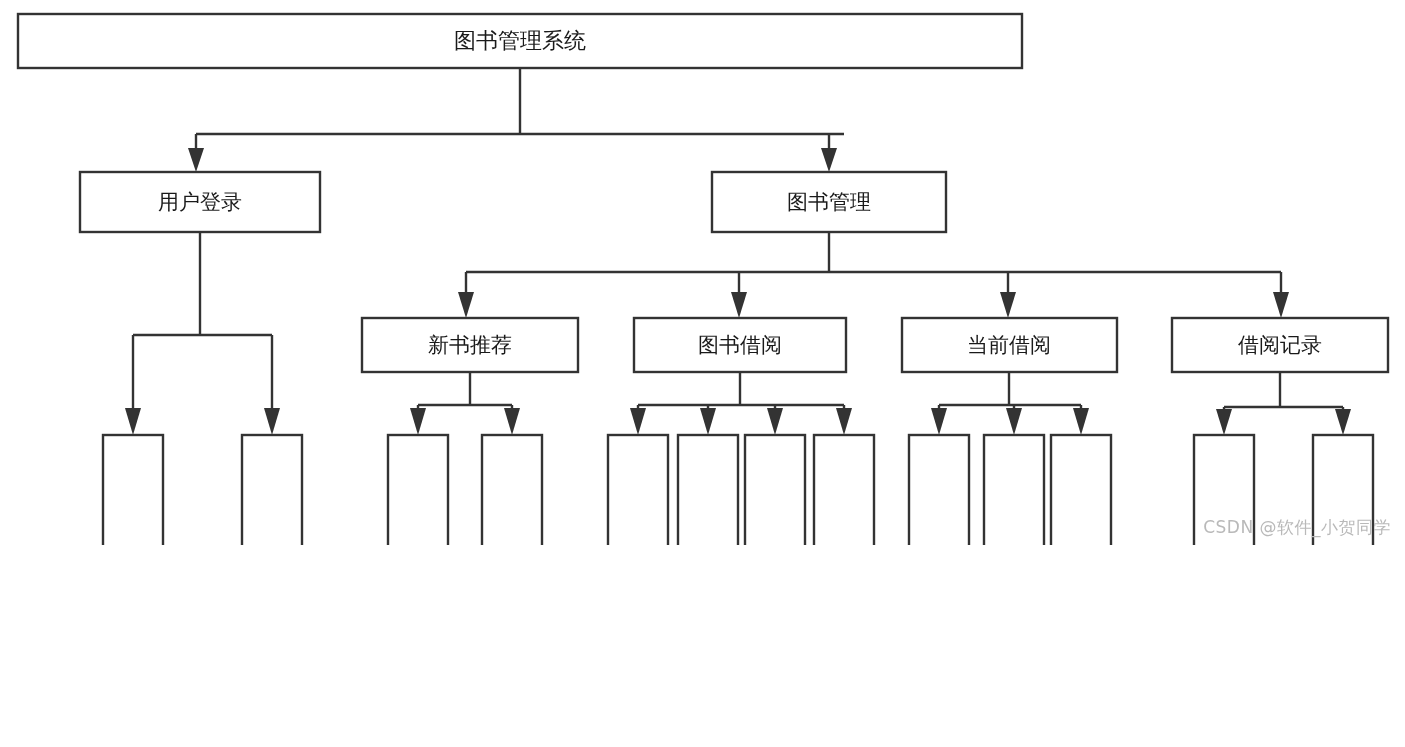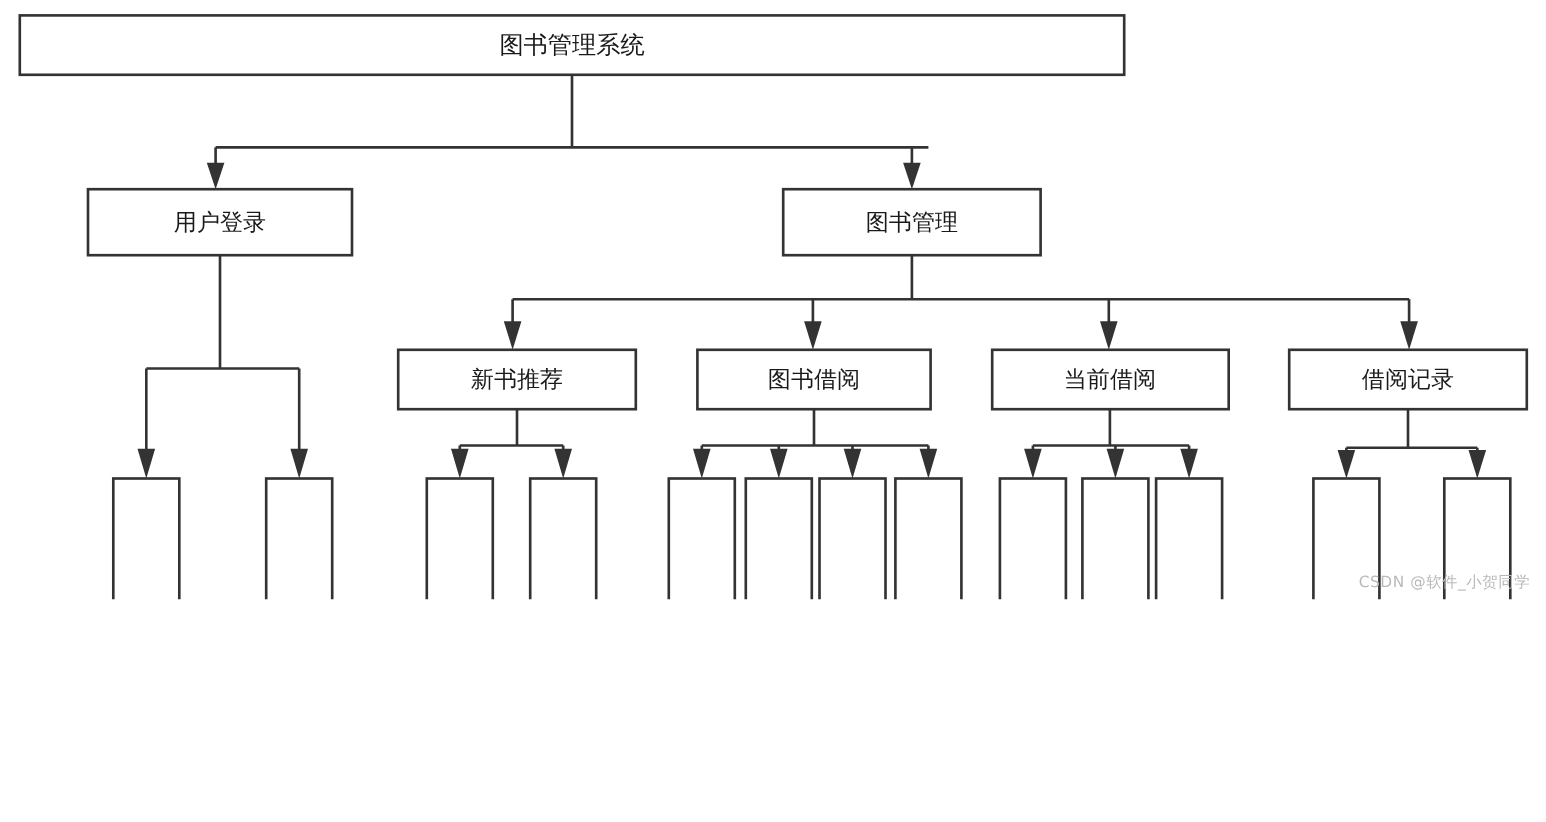--- a/index.html
+++ b/index.html
@@ -70,21 +70,21 @@
     justify-content: center;
     white-space: nowrap;
     pointer-events: none;
     user-select: none;
   }
   .watermark {
     position: absolute;
     right: 14px;
     bottom: 6px;
     font-family: "DejaVu Sans", "Liberation Sans", sans-serif;
-    font-size: 14px;
+    font-size: 17px;
     color: #b9b9b9;
     letter-spacing: 0.5px;
     white-space: nowrap;
     user-select: none;
   }
 </style>
 </head>
 <body>
 
 <div id="diagram-root">

